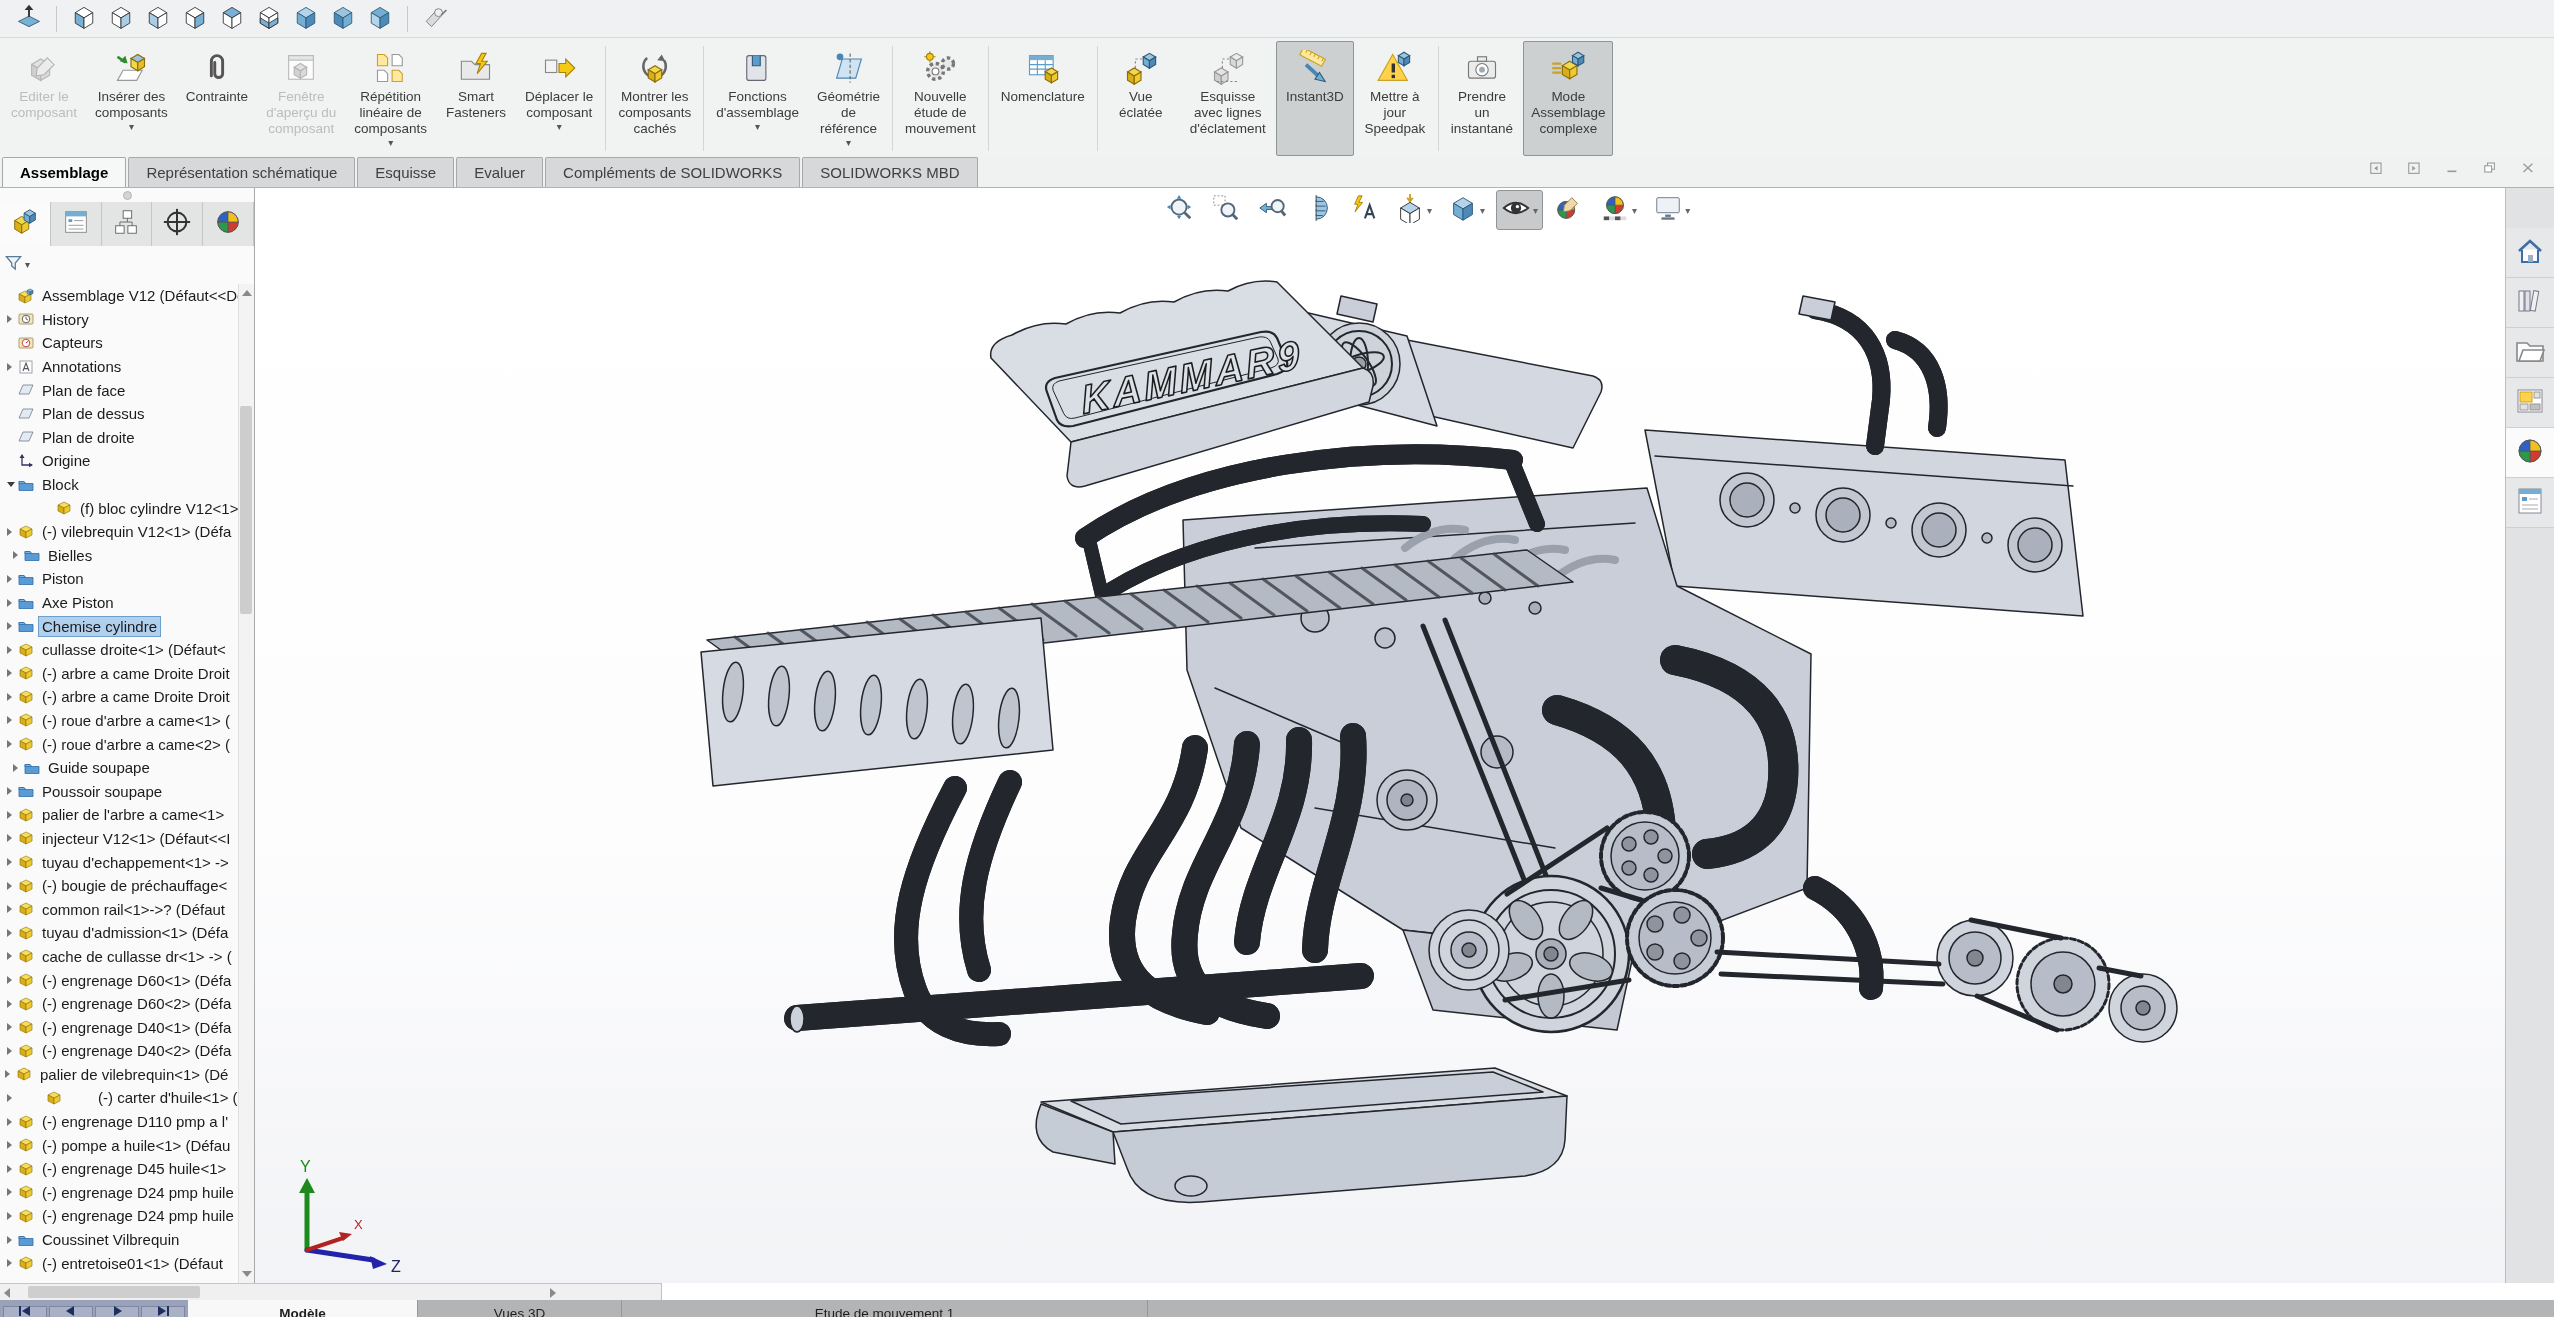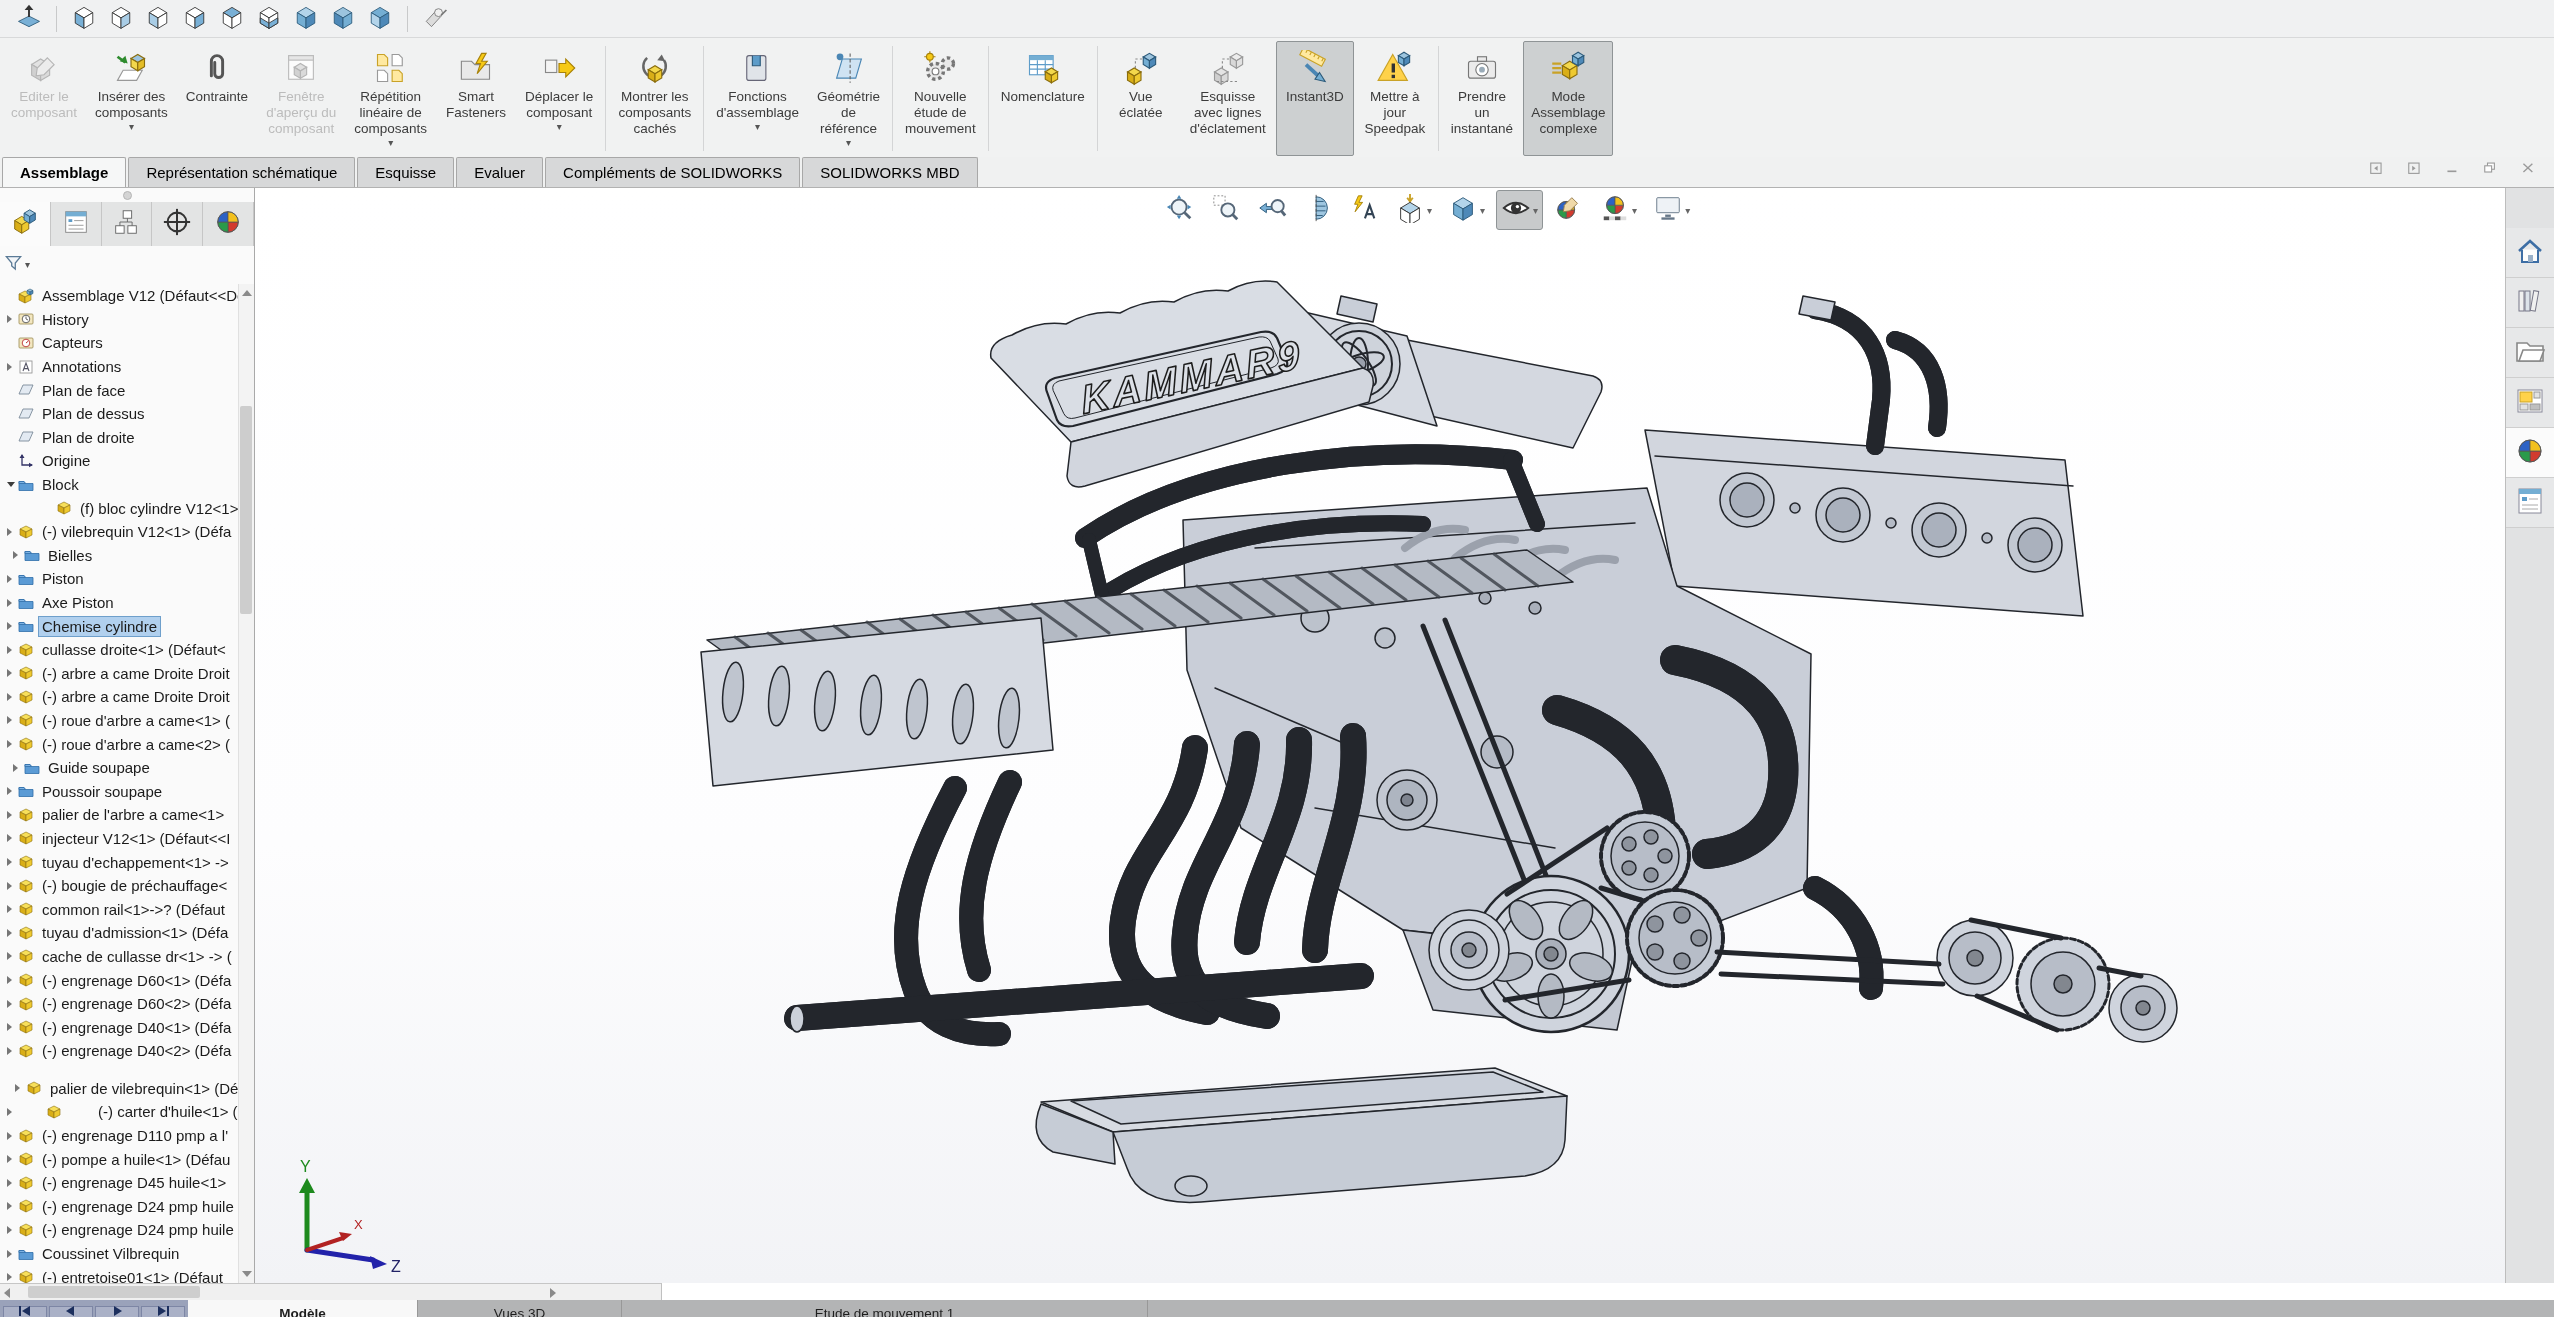--- a/index.html
+++ b/index.html
@@ -12,21 +12,21 @@
   #ribbon{position:absolute;left:0;top:38px;width:2554px;height:119px;background:#f1f2f2;display:flex;align-items:stretch;padding:2px 0 0 2px;box-sizing:border-box}
   .rbtn{display:flex;flex-direction:column;align-items:center;justify-content:flex-start;padding:5px 7px 2px;margin:1px;border:1px solid transparent;border-radius:2px;min-width:78px;max-width:120px;box-sizing:border-box}
   .rbtn .ricon{height:42px;display:flex;align-items:center;justify-content:center}
   .rbtn .rlabel{font-size:13.5px;line-height:16px;color:#3c3c3c;text-align:center;white-space:pre-line}
   .rbtn.disabled .rlabel{color:#bcbcbc}
   .rbtn.active{background:#cdd0d1;border-color:#8f9496}
   .rcaret{font-size:10px;color:#555;line-height:10px;margin-top:1px}
   .rsep{width:1px;background:#d4d5d6;margin:6px 3px}
   
   #cmdtabs{position:absolute;left:0;top:157px;width:2554px;height:31px;background:#f0f1f1;border-bottom:1px solid #b2b2b2;display:flex;align-items:flex-end;padding-left:2px;box-sizing:border-box}
-  .ctab{height:29px;display:flex;align-items:center;padding:0 17px;font-size:15px;color:#000000;background:#d7d8d9;border:1px solid #a8a8a8;border-bottom:none;margin-right:2px;border-radius:2px 2px 0 0;white-space:nowrap}
+  .ctab{height:29px;display:flex;align-items:center;padding:0 17px;font-size:15px;color:#404040;background:#d7d8d9;border:1px solid #a8a8a8;border-bottom:none;margin-right:2px;border-radius:2px 2px 0 0;white-space:nowrap}
   .ctab.active{background:#f6f7f7;font-weight:bold;color:#000}
   
   #winctrl{position:absolute;top:160px;right:8px;height:28px;display:flex;align-items:center;gap:8px;z-index:6}
   .wbtn{width:30px;height:26px;display:flex;align-items:center;justify-content:center}
   
   #leftpanel{position:absolute;left:0;top:188px;width:255px;height:1095px;background:#fafafa;border-right:1px solid #a9a9a9;box-sizing:border-box}
   #splitbar{position:absolute;left:0;top:0;width:100%;height:14px;display:flex;align-items:center;justify-content:center}
   #splitbar .dot{width:7px;height:7px;border-radius:50%;background:#d4d4d4;border:1px solid #b5b5b5}
   #ptabs{position:absolute;left:0;top:14px;width:100%;height:44px;display:flex;background:#ececec;border-bottom:1px solid #c3c3c3}
   .ptab{flex:1;display:flex;align-items:center;justify-content:center;border-right:1px solid #c6c6c6;background:#e3e4e4}
@@ -937,21 +937,21 @@
             <svg width="16" height="16" viewBox="0 0 16 16">
               <g stroke="#8a6d0d" stroke-width="0.6">
                 <path d="M2,5 L8,2 L14,5 L8,8 Z" fill="#f7df5a"></path>
                 <path d="M2,5 L8,8 L8,14 L2,11 Z" fill="#d9ae17"></path>
                 <path d="M14,5 L8,8 L8,14 L14,11 Z" fill="#eec92f"></path>
               </g>
             </svg>
           </span>
           <span class="tlabel">(-) engrenage D40&lt;2&gt; (Défa</span>
         </div>
-        <div class="trow" style="padding-left: 10px; margin-top: 14px;">
+        <div class="trow" style="padding-left: 0;">
           <span class="tarw">
             <i></i>
           </span>
           <span class="ticon">
             <svg width="16" height="16" viewBox="0 0 16 16">
               <g stroke="#8a6d0d" stroke-width="0.6">
                 <path d="M2,5 L8,2 L14,5 L8,8 Z" fill="#f7df5a"></path>
                 <path d="M2,5 L8,8 L8,14 L2,11 Z" fill="#d9ae17"></path>
                 <path d="M14,5 L8,8 L8,14 L14,11 Z" fill="#eec92f"></path>
               </g>

